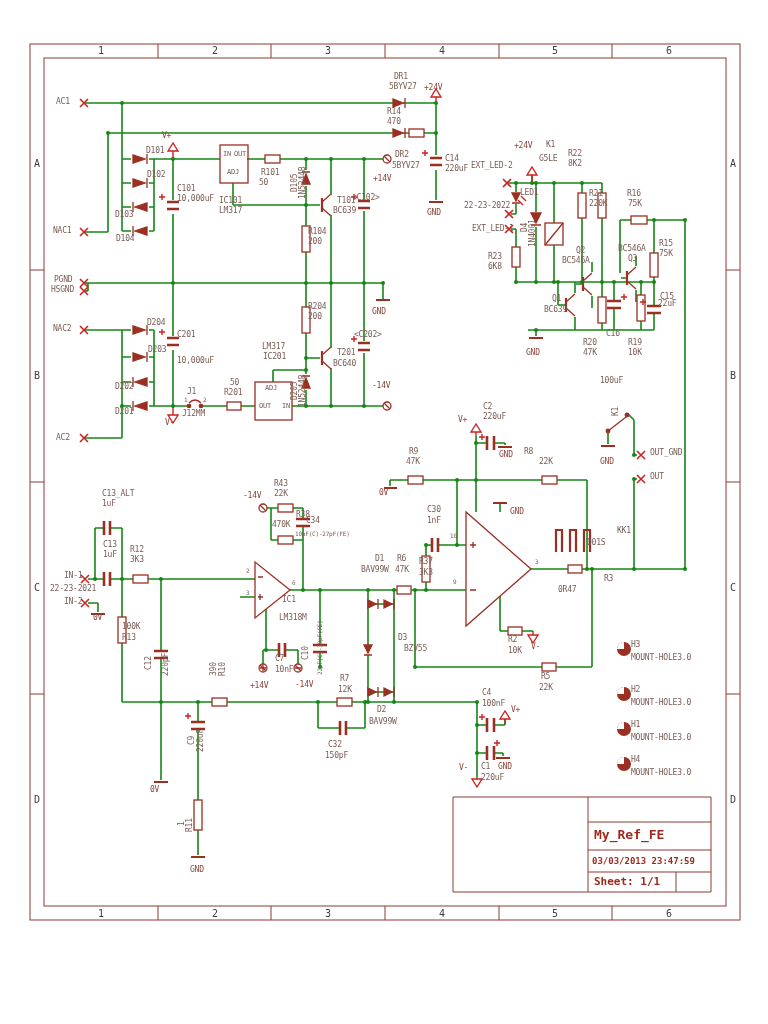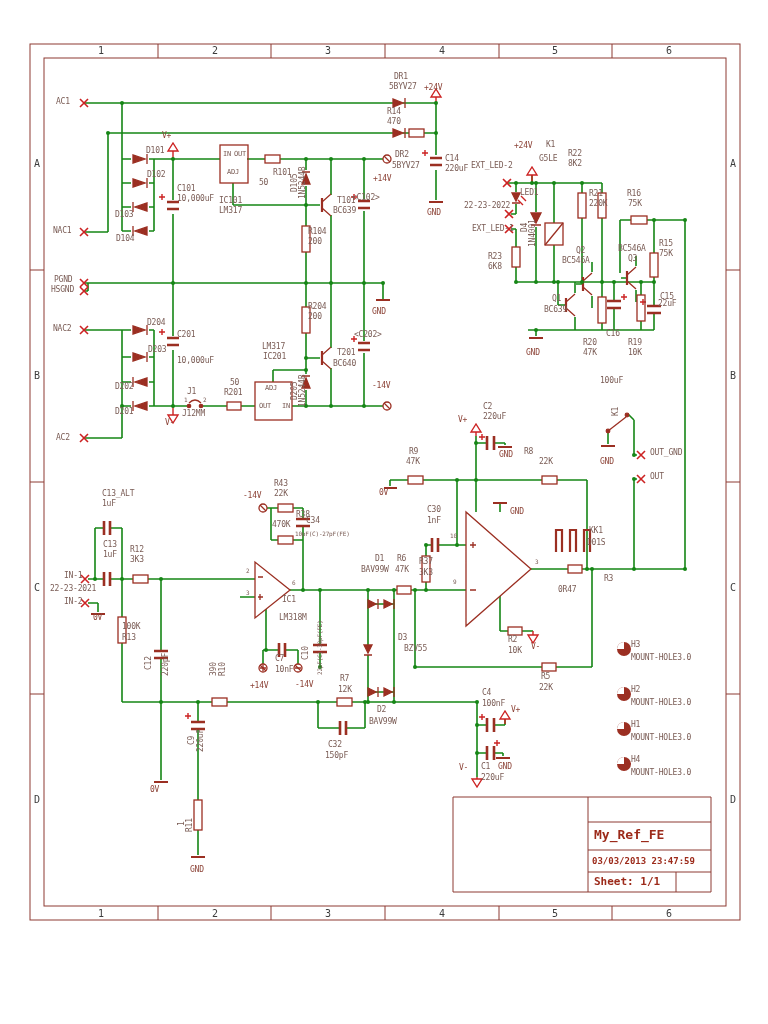--- a/index.html
+++ b/index.html
@@ -271,21 +271,21 @@
       <div class="lbl" style="left: 115px; top: 211px;">D103</div>
       <div class="lbl" style="left: 116px; top: 235px;">D104</div>
       <div class="lbl sup" style="left: 162px; top: 132px;">V+</div>
       <div class="lbl" style="left: 177px; top: 185px;">C101</div>
       <div class="lbl" style="left: 177px; top: 195px;">10,000uF</div>
       <div class="lbl" style="left: 219px; top: 197px;">IC101</div>
       <div class="lbl" style="left: 219px; top: 207px;">LM317</div>
       <div class="lbl" style="left: 223px; top: 151px; font-size: 7px;">IN</div>
       <div class="lbl" style="left: 234px; top: 151px; font-size: 7px;">OUT</div>
       <div class="lbl" style="left: 227px; top: 169px; font-size: 7px;">ADJ</div>
-      <div class="lbl" style="left: 273px; top: 169px;">R101</div>
+      <div class="lbl" style="left: 261px; top: 169px;">R101</div>
       <div class="lbl" style="left: 259px; top: 179px;">50</div>
       <div class="lbl rot" style="left: 291px; top: 192px;">D105</div>
       <div class="lbl rot" style="left: 299px; top: 199px;">1N5244B</div>
       <div class="lbl" style="left: 337px; top: 197px;">T101</div>
       <div class="lbl" style="left: 333px; top: 207px;">BC639</div>
       <div class="lbl" style="left: 352px; top: 194px;">&lt;C102&gt;</div>
       <div class="lbl" style="left: 308px; top: 228px;">R104</div>
       <div class="lbl" style="left: 308px; top: 238px;">200</div>
       <div class="lbl" style="left: 394px; top: 73px;">DR1</div>
       <div class="lbl" style="left: 389px; top: 83px;">5BYV27</div>
@@ -368,21 +368,21 @@
       <div class="lbl" style="left: 483px; top: 413px;">220uF</div>
       <div class="lbl sup" style="left: 499px; top: 451px;">GND</div>
       <div class="lbl" style="left: 409px; top: 448px;">R9</div>
       <div class="lbl" style="left: 406px; top: 458px;">47K</div>
       <div class="lbl sup" style="left: 379px; top: 489px;">0V</div>
       <div class="lbl" style="left: 524px; top: 448px;">R8</div>
       <div class="lbl" style="left: 539px; top: 458px;">22K</div>
       <div class="lbl sup" style="left: 510px; top: 508px;">GND</div>
       <div class="lbl" style="left: 427px; top: 506px;">C30</div>
       <div class="lbl" style="left: 427px; top: 517px;">1nF</div>
-      <div class="lbl" style="left: 589px; top: 527px;">KK1</div>
+      <div class="lbl" style="left: 617px; top: 527px;">KK1</div>
       <div class="lbl" style="left: 587px; top: 539px;">D01S</div>
       <div class="lbl" style="left: 561px; top: 575px; padding-left: 43px;">R3</div>
       <div class="lbl" style="left: 558px; top: 586px;">0R47</div>
       <div class="lbl" style="left: 375px; top: 555px;">D1</div>
       <div class="lbl" style="left: 361px; top: 566px;">BAV99W</div>
       <div class="lbl" style="left: 397px; top: 555px;">R6</div>
       <div class="lbl" style="left: 395px; top: 566px;">47K</div>
       <div class="lbl" style="left: 419px; top: 558px;">R37</div>
       <div class="lbl" style="left: 419px; top: 569px;">3K3</div>
       <div class="lbl" style="left: 398px; top: 634px;">D3</div>

